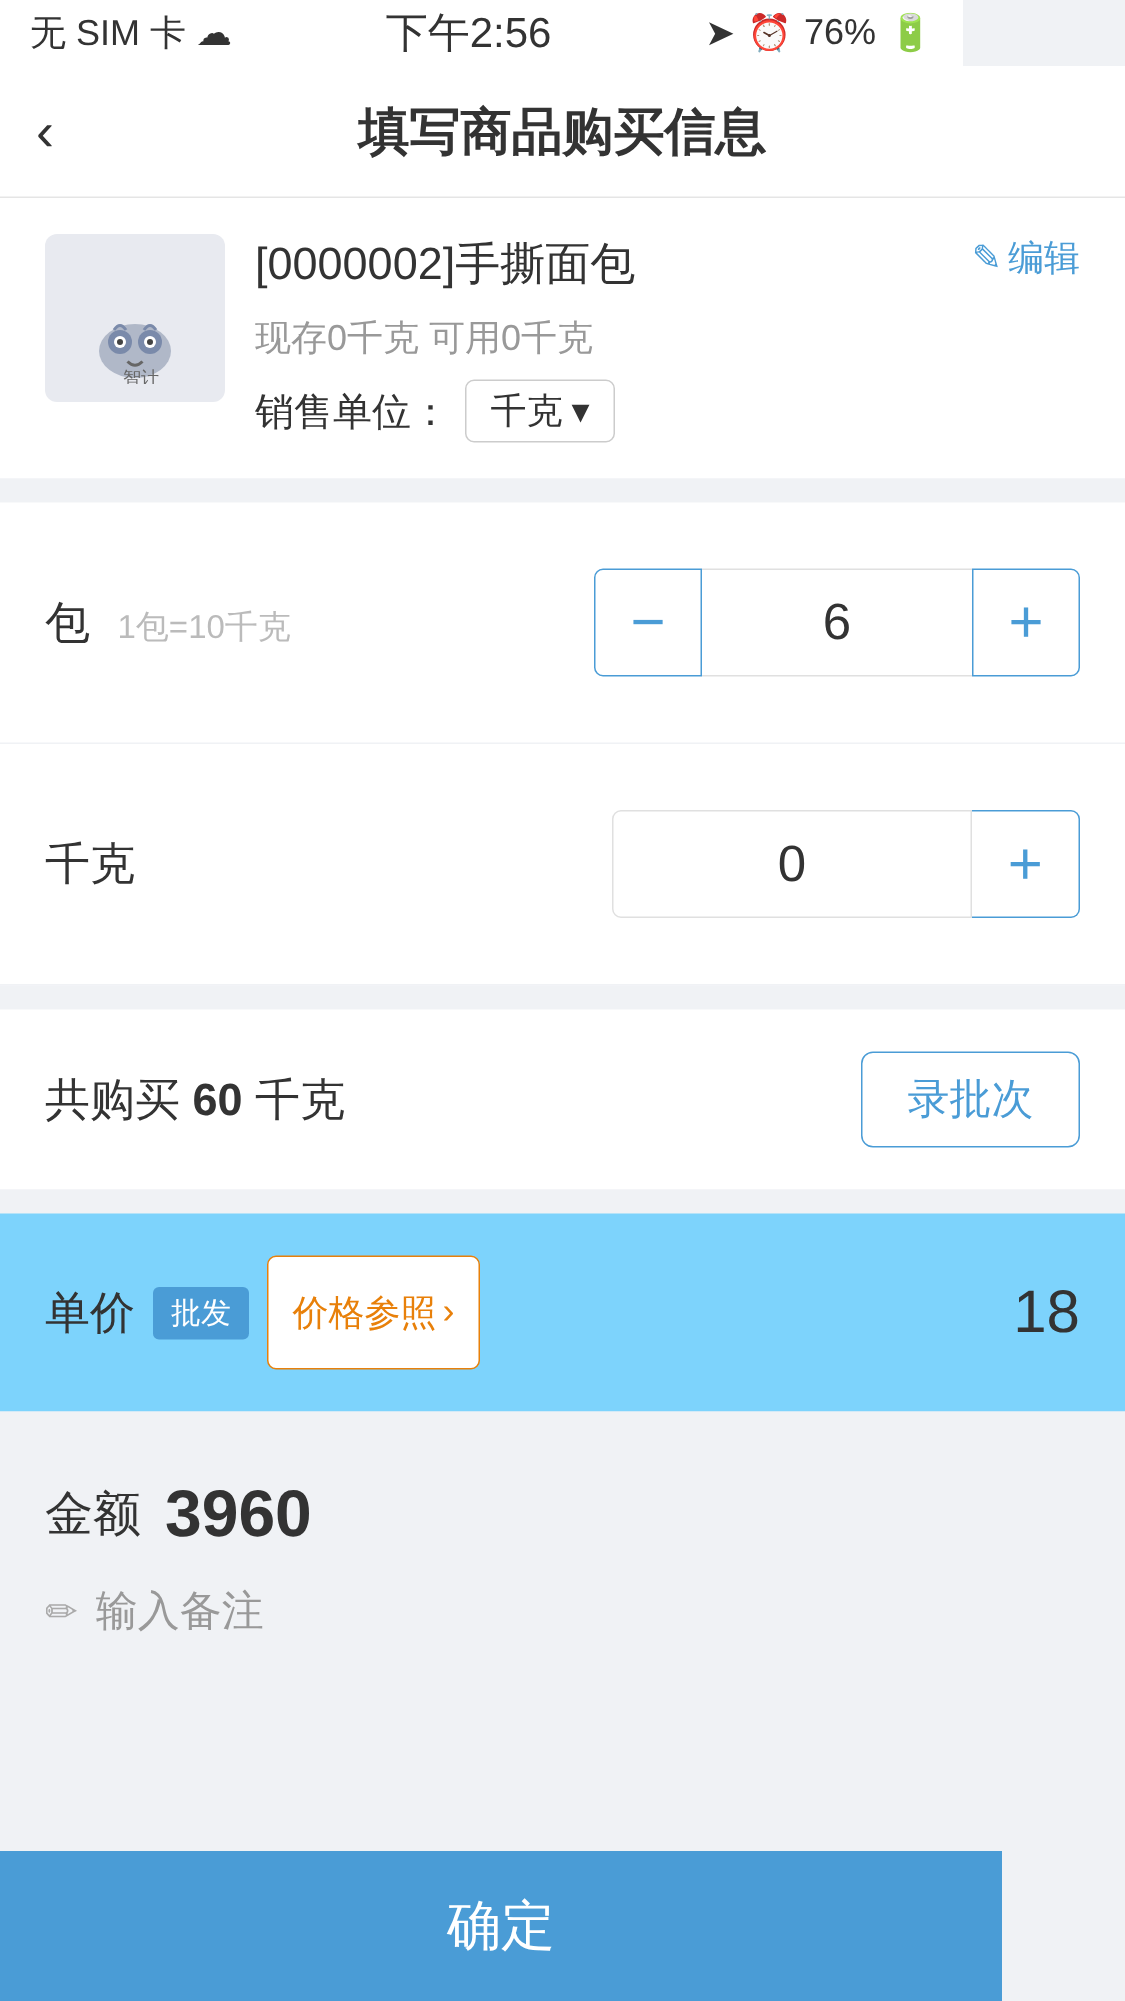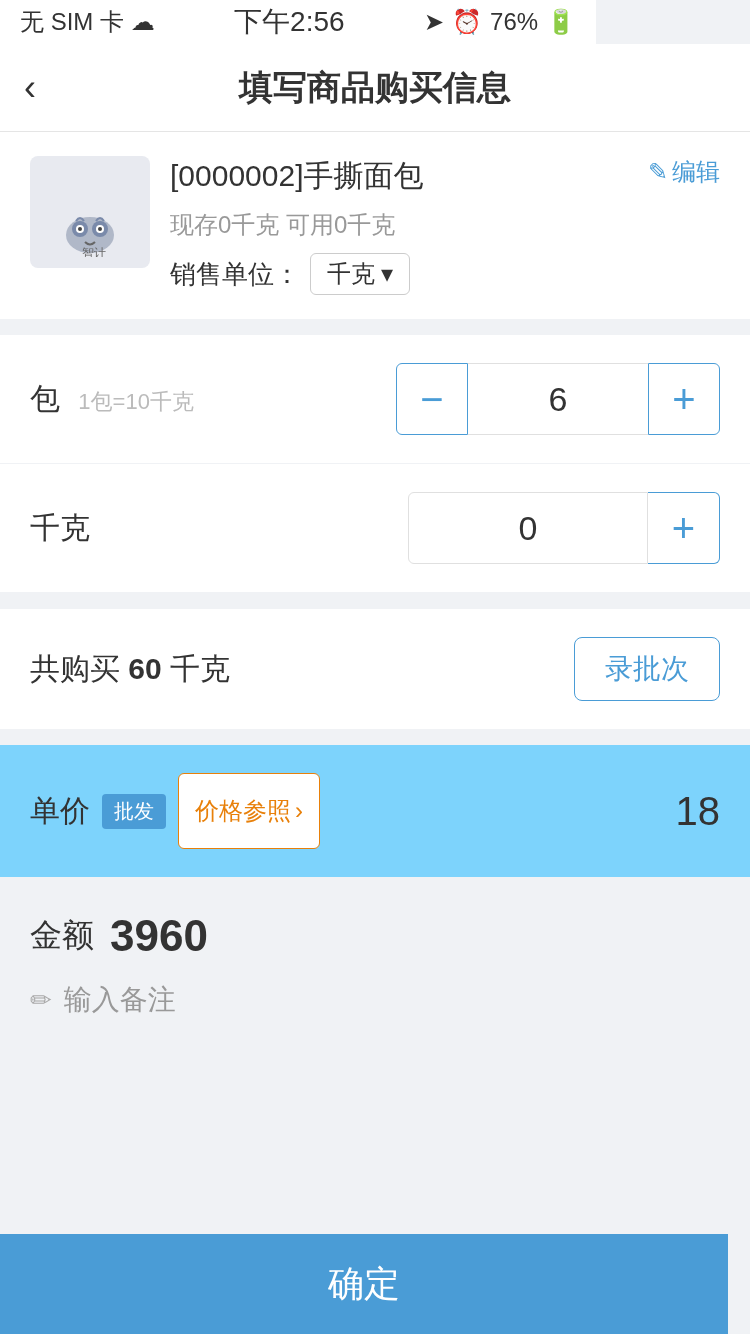--- a/index.html
+++ b/index.html
@@ -9,21 +9,21 @@
       min-height: 1334px;
       font-family: -apple-system, "PingFang SC", "Helvetica Neue", Arial, sans-serif;
       background: #f0f2f5;
       font-size: 28px;
       color: #333;
       position: relative;
     }
 
     
     .status-bar {
-      width: 596px;
+      width: 642px;
       height: 44px;
       background: #fff;
       display: flex;
       align-items: center;
       justify-content: space-between;
       padding: 0 20px;
       font-size: 24px;
       color: #333;
     }
     .status-left { display: flex; align-items: center; gap: 8px; }
@@ -124,21 +124,21 @@
       background: #f0f2f5;
     }
 
     
     .input-section {
       background: #fff;
     }
     .input-row {
       display: flex;
       align-items: center;
-      padding: 28px 30px;
+      padding: 44px 30px;
       border-bottom: 1px solid #f0f2f5;
     }
     .input-label {
       font-size: 30px;
       color: #333;
       flex: 1;
     }
     .input-sub {
       font-size: 22px;
       color: #bbb;
@@ -268,21 +268,21 @@
     }
     .price-value {
       font-size: 40px;
       color: #333;
       font-weight: 500;
     }
 
     
     .amount-section {
       background: #f0f2f5;
-      padding: 34px 30px;
+      padding: 44px 30px;
     }
     .amount-row {
       display: flex;
       align-items: center;
       gap: 16px;
       margin-bottom: 20px;
     }
     .amount-label {
       font-size: 32px;
       color: #333;
@@ -306,21 +306,21 @@
 
     
     .content-area {
       background: #f0f2f5;
       flex: 1;
       min-height: 300px;
     }
 
     
     .confirm-bar {
-      width: 728px;
+      width: 668px;
       height: 100px;
       background: #4a9cd6;
       display: flex;
       align-items: center;
       justify-content: center;
       position: fixed;
       bottom: 0;
       left: 0;
       cursor: pointer;
     }

